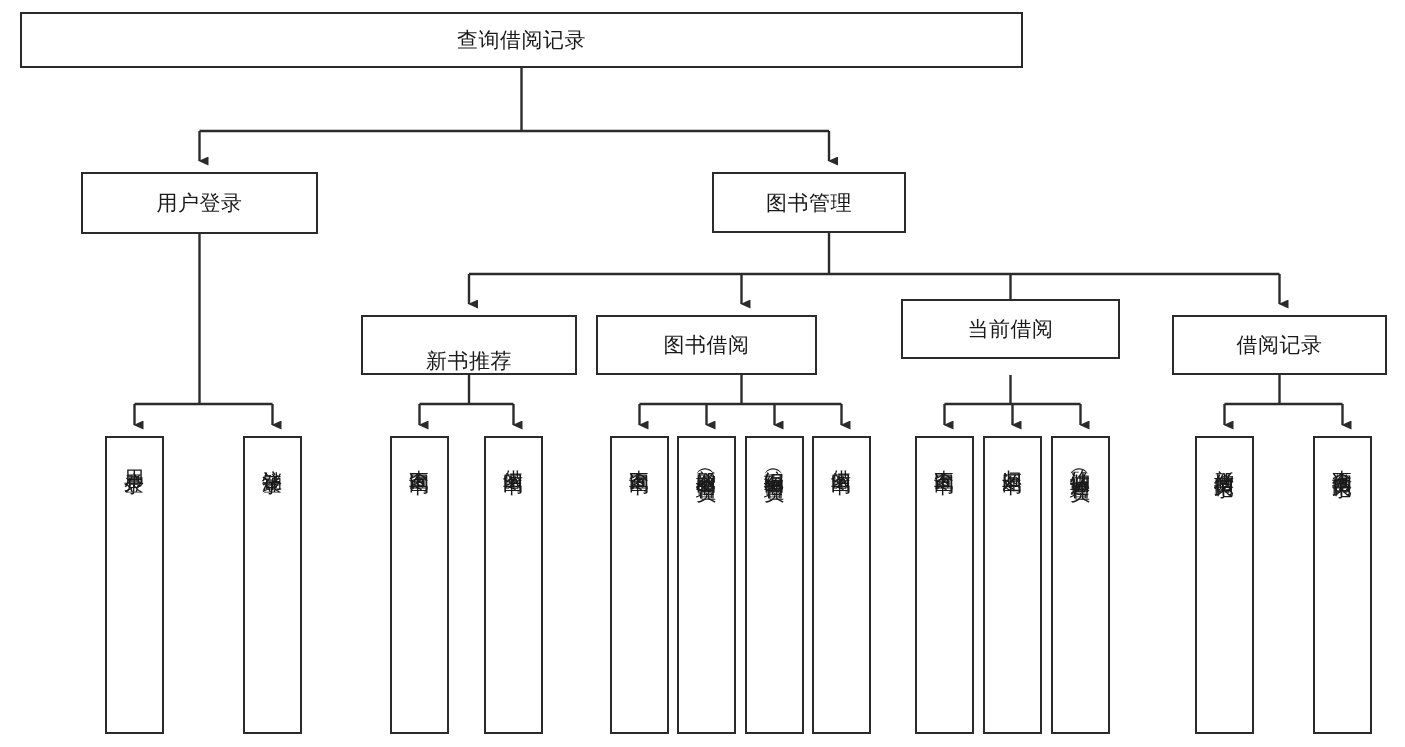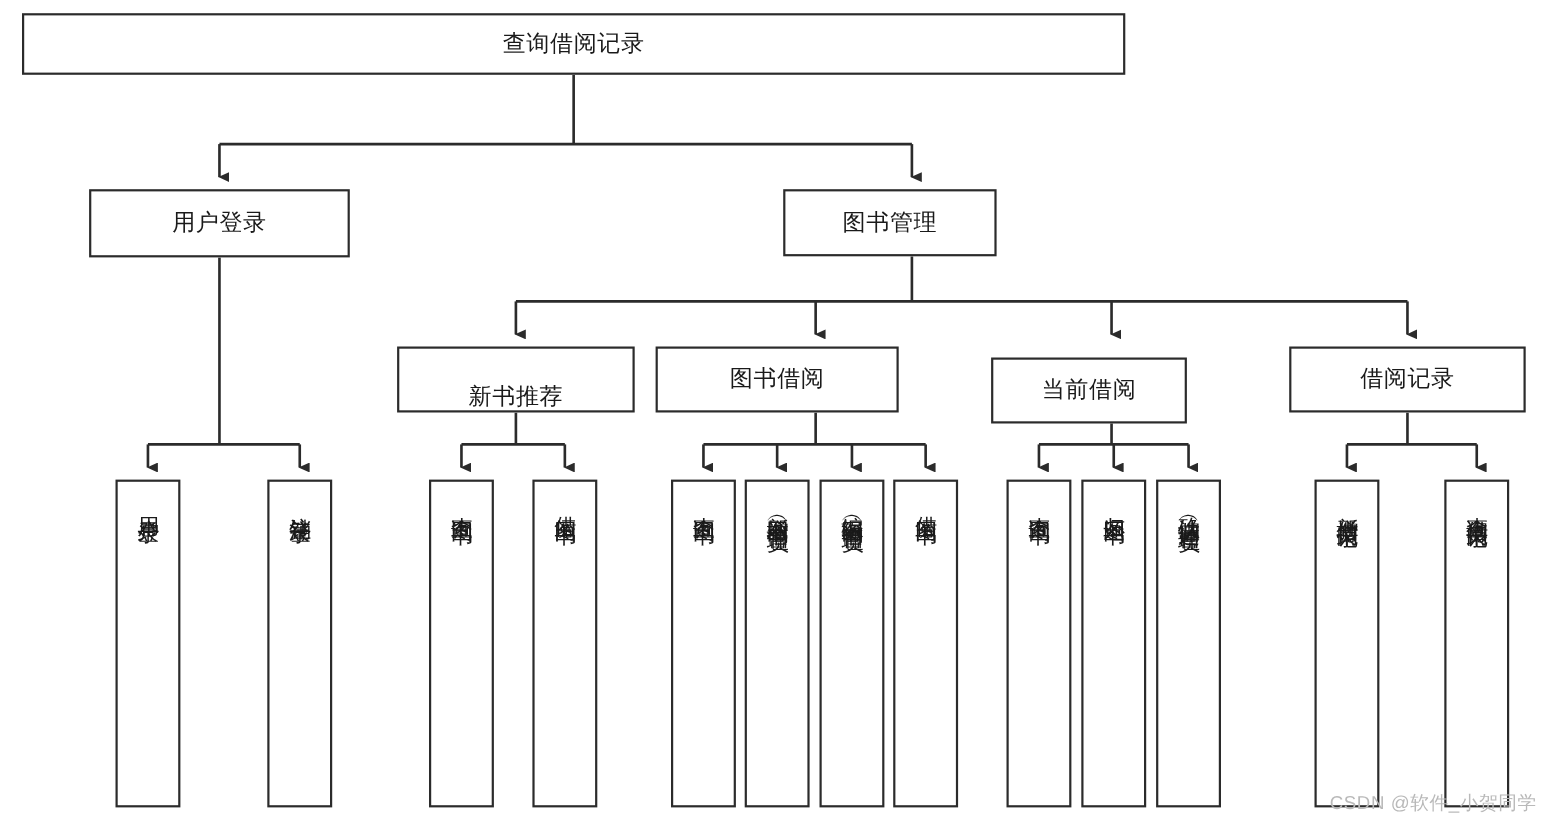--- a/index.html
+++ b/index.html
@@ -127,21 +127,21 @@
       </div>
       <div class="node horizontal level2" style="left: 712px; top: 172px; width: 194px; height: 61px;">
         <span class="label">图书管理</span>
       </div>
       <div class="node horizontal level3" style="left: 361px; top: 315px; width: 216px; height: 60px; align-items: flex-end;">
         <span class="label">新书推荐</span>
       </div>
       <div class="node horizontal level3" style="left: 596px; top: 315px; width: 221px; height: 60px;">
         <span class="label">图书借阅</span>
       </div>
-      <div class="node horizontal level3" style="left: 901px; top: 325px; width: 178px; height: 60px;">
+      <div class="node horizontal level3" style="left: 901px; top: 299px; width: 219px; height: 60px;">
         <span class="label">当前借阅</span>
       </div>
       <div class="node horizontal level3" style="left: 1172px; top: 315px; width: 215px; height: 60px;">
         <span class="label">借阅记录</span>
       </div>
       <div class="node vertical leaf" style="left: 105px; top: 436px; width: 59px; height: 298px;">
         <span class="label">用户登录</span>
       </div>
       <div class="node vertical leaf" style="left: 243px; top: 436px; width: 59px; height: 298px;">
         <span class="label">注销登录</span>
@@ -174,14 +174,13 @@
         <span class="label">确认归还（管理员）</span>
       </div>
       <div class="node vertical leaf" style="left: 1195px; top: 436px; width: 59px; height: 298px;">
         <span class="label">新增借阅记录</span>
       </div>
       <div class="node vertical leaf" style="left: 1313px; top: 436px; width: 59px; height: 298px;">
         <span class="label">查询借阅记录</span>
       </div>
     </div>
 
-  <div id="watermark">CSDN @软件_小贺同学</div>
 </div>
 
 </body></html>

